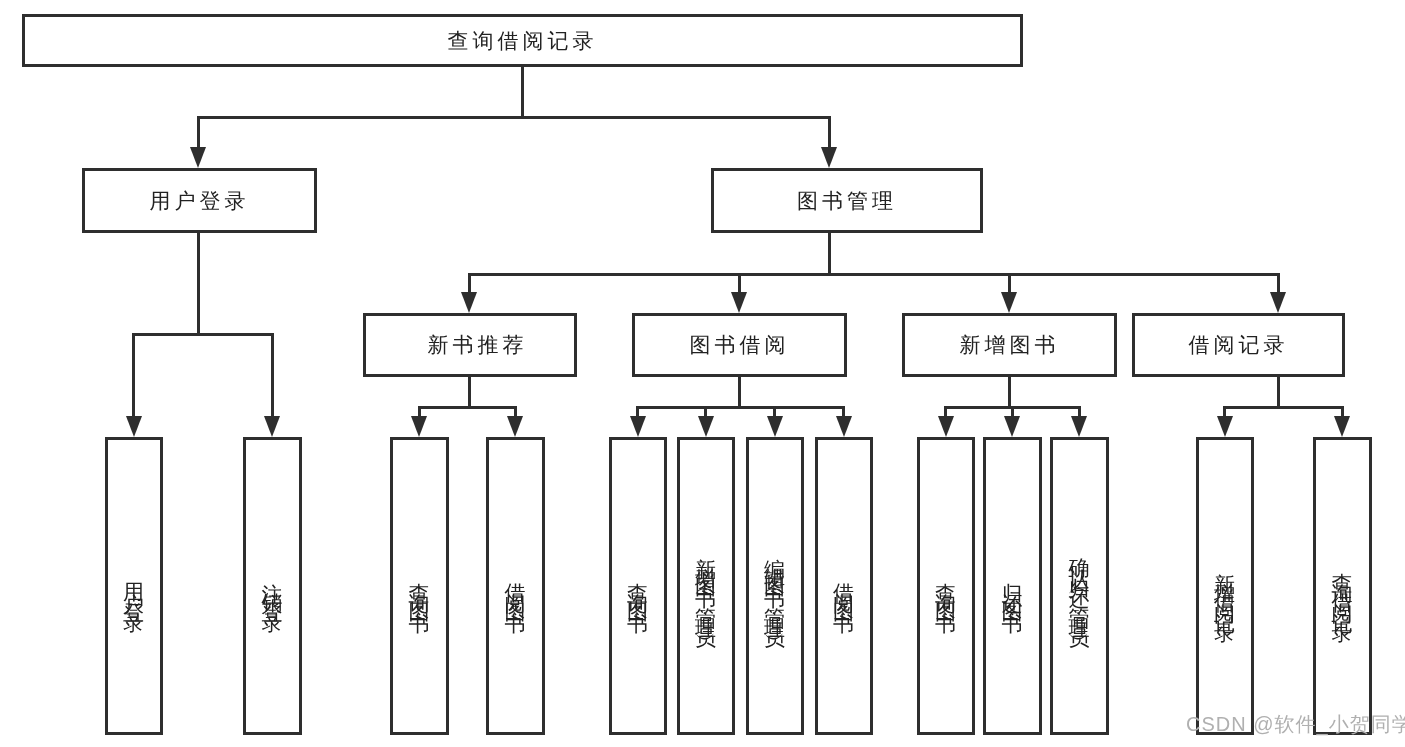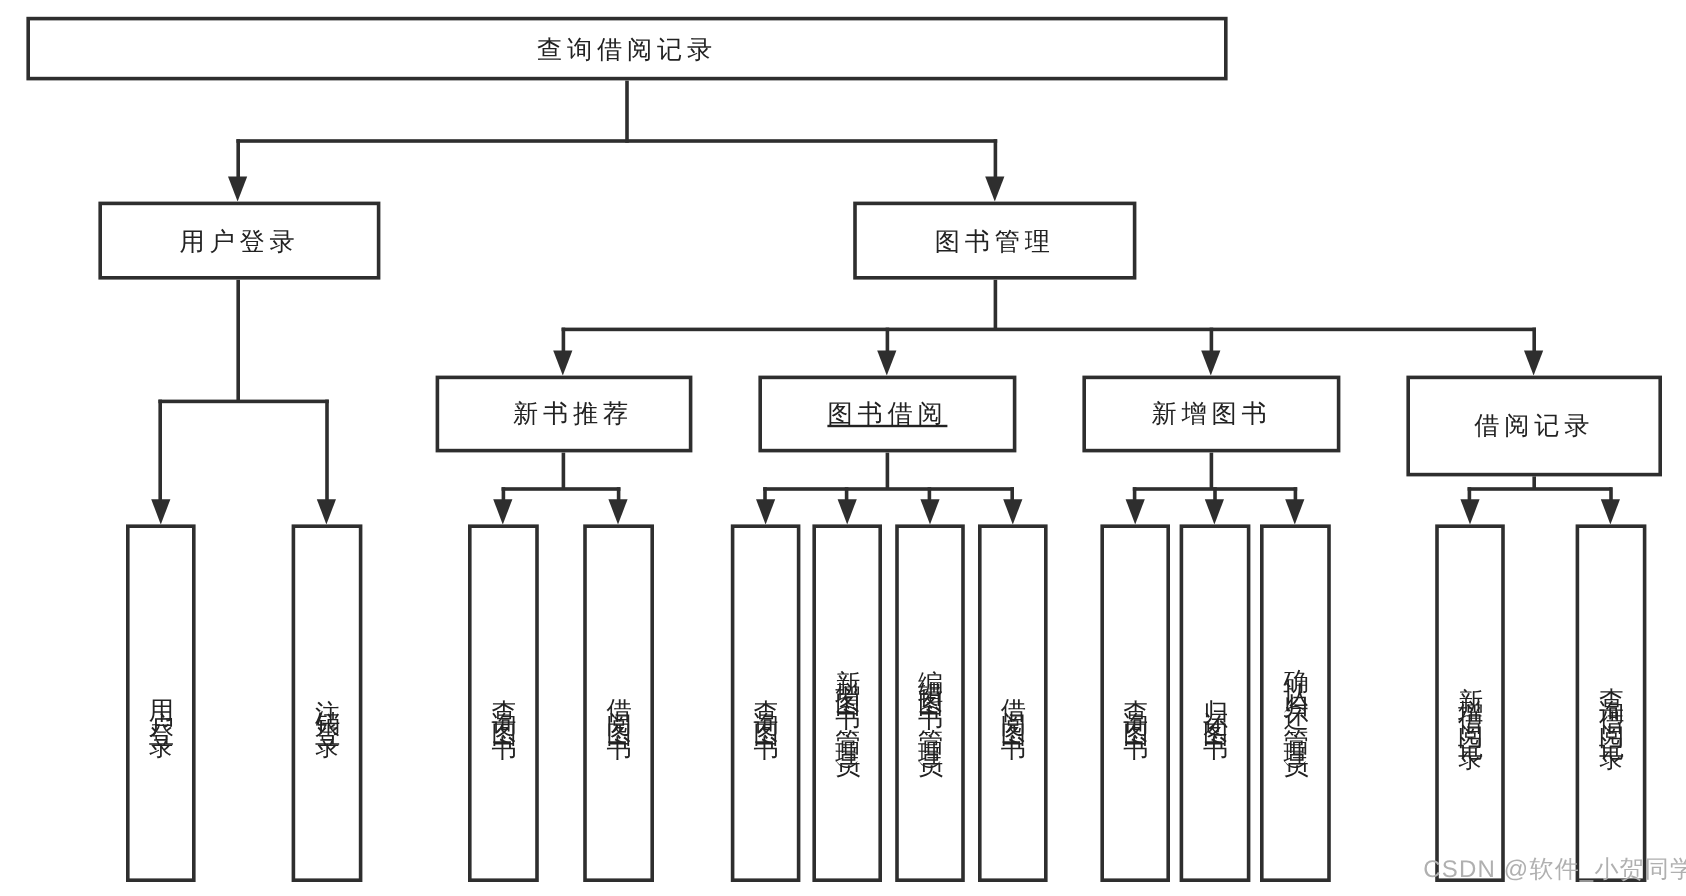--- a/index.html
+++ b/index.html
@@ -41,44 +41,44 @@
   <div class="node" style="left:22px;top:14px;width:1001px;height:53px;">查询借阅记录</div>
 
   <div class="vline" style="left:521px;top:67px;height:52px;"></div>
   <div class="hline" style="left:197px;top:116px;width:634px;"></div>
   <div class="vline" style="left:197px;top:116px;height:34px;"></div>
   <div class="arrow" style="left:190px;top:147px;"></div>
   <div class="vline" style="left:828px;top:116px;height:34px;"></div>
   <div class="arrow" style="left:821px;top:147px;"></div>
 
   <div class="node" style="left:82px;top:168px;width:235px;height:65px;">用户登录</div>
-  <div class="node" style="left:711px;top:168px;width:236px;height:65px;">图书管理</div>
+  <div class="node" style="left:711px;top:168px;width:272px;height:65px;">图书管理</div>
 
   <div class="vline" style="left:197px;top:233px;height:102px;"></div>
   <div class="hline" style="left:132px;top:333px;width:142px;"></div>
   <div class="vline" style="left:132px;top:333px;height:86px;"></div>
   <div class="arrow" style="left:126px;top:416px;"></div>
   <div class="vline" style="left:271px;top:333px;height:86px;"></div>
   <div class="arrow" style="left:264px;top:416px;"></div>
 
   <div class="vline" style="left:828px;top:233px;height:42px;"></div>
   <div class="hline" style="left:468px;top:273px;width:812px;"></div>
   <div class="vline" style="left:468px;top:273px;height:22px;"></div>
   <div class="arrow" style="left:461px;top:292px;"></div>
   <div class="vline" style="left:738px;top:273px;height:22px;"></div>
   <div class="arrow" style="left:731px;top:292px;"></div>
   <div class="vline" style="left:1008px;top:273px;height:22px;"></div>
   <div class="arrow" style="left:1001px;top:292px;"></div>
   <div class="vline" style="left:1277px;top:273px;height:22px;"></div>
   <div class="arrow" style="left:1270px;top:292px;"></div>
 
   <div class="node" style="left:363px;top:313px;width:214px;height:64px;padding-left:15px;">新书推荐</div>
-  <div class="node" style="left:632px;top:313px;width:215px;height:64px;text-decoration:underline;">图书借阅</div>
+  <div class="node" style="left:632px;top:313px;width:215px;height:64px;">图书借阅</div>
   <div class="node" style="left:902px;top:313px;width:215px;height:64px;">新增图书</div>
-  <div class="node" style="left:1172px;top:313px;width:213px;height:84px;">借阅记录</div>
+  <div class="node" style="left:1132px;top:313px;width:213px;height:64px;">借阅记录</div>
 
   <div class="vline" style="left:468px;top:377px;height:31px;"></div>
   <div class="hline" style="left:418px;top:406px;width:99px;"></div>
   <div class="vline" style="left:418px;top:406px;height:12px;"></div>
   <div class="arrow" style="left:411px;top:416px;"></div>
   <div class="vline" style="left:514px;top:406px;height:12px;"></div>
   <div class="arrow" style="left:507px;top:416px;"></div>
 
   <div class="vline" style="left:738px;top:377px;height:31px;"></div>
   <div class="hline" style="left:636px;top:406px;width:209px;"></div>

